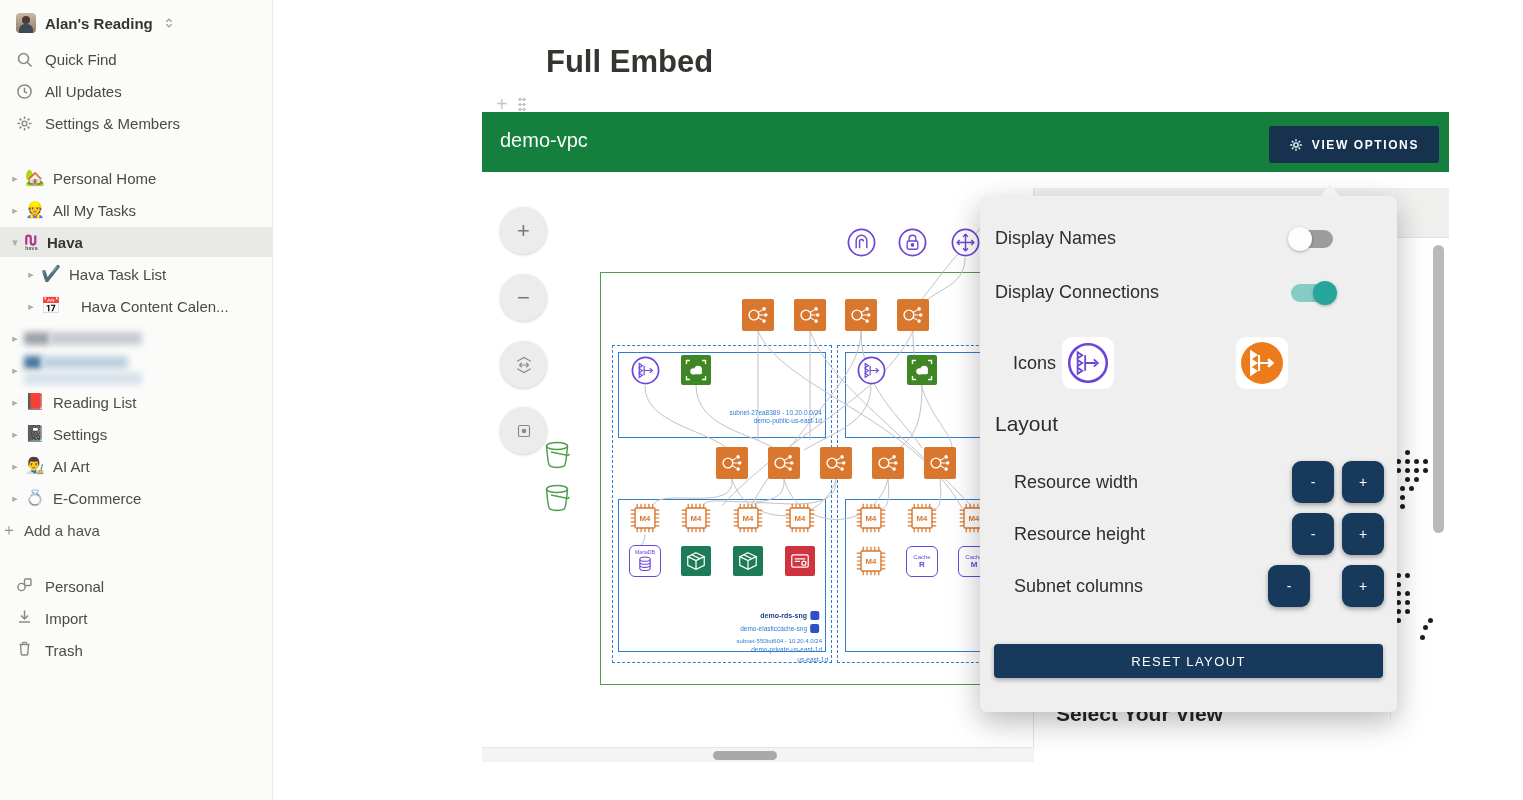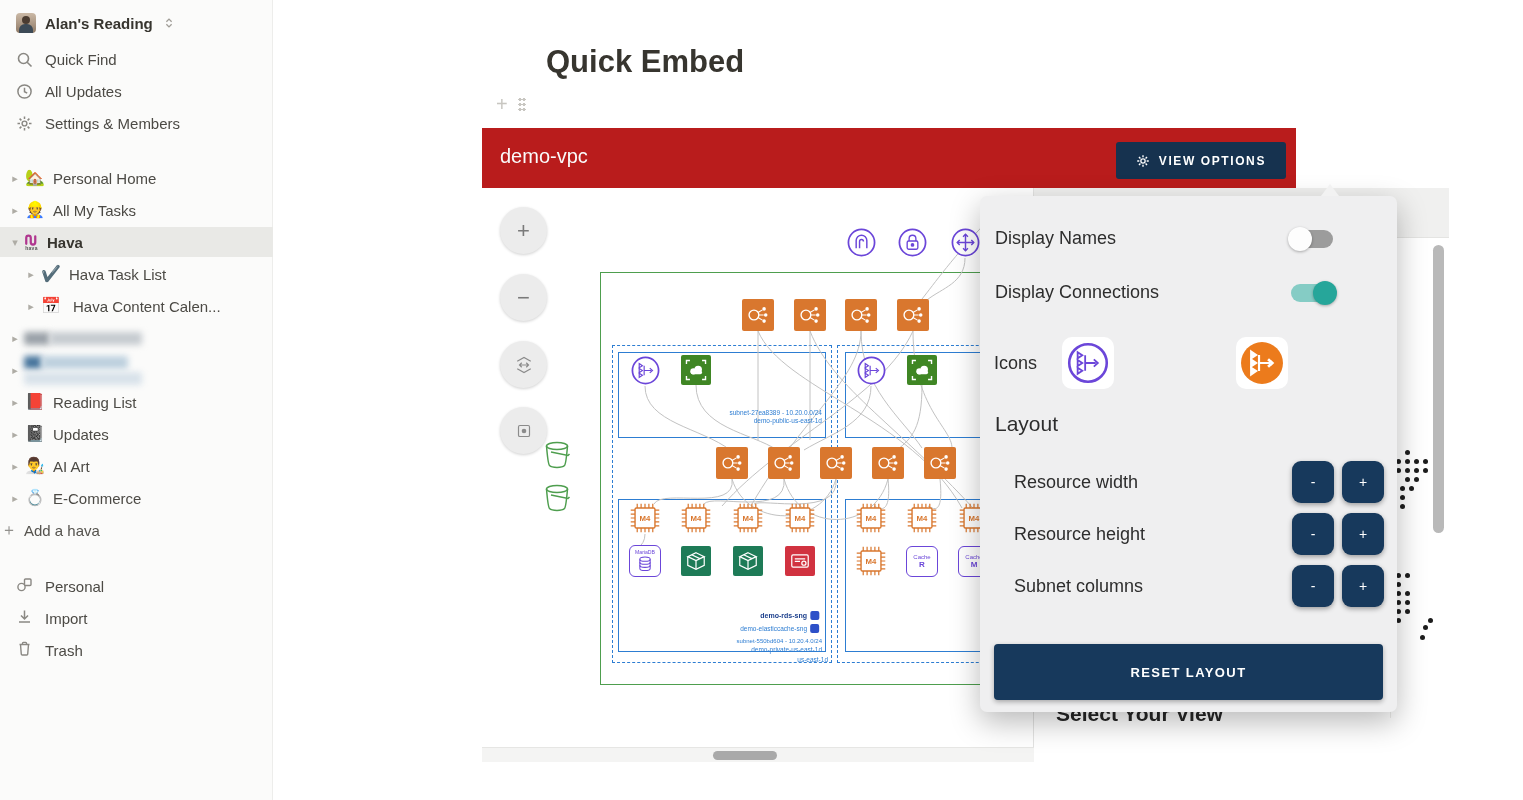--- a/index.html
+++ b/index.html
@@ -33,21 +33,21 @@
   .hava-logo .hv-word{font-size:5px;color:#555;letter-spacing:.3px}
 
   
   #page-title{position:absolute;left:546px;top:44px;font-size:31px;font-weight:700;color:#37352f}
   #block-handle{position:absolute;left:496px;top:94px;display:flex;gap:10px;align-items:center;color:#c8c6c1}
   .plus-glyph{font-size:20px;line-height:1}
   .dots6{width:8px;height:14px;background:
     radial-gradient(circle 1.6px,#c8c6c1 1.5px,transparent 1.6px) 0 0/4px 5px repeat}
 
   
-  #embed-header{position:absolute;left:482px;top:128px;width:814px;height:60px;background:#b91c1c;z-index:3}
+  #embed-header{position:absolute;left:482px;top:112px;width:967px;height:60px;background:#15803d;z-index:3}
   #embed-title{position:absolute;left:18px;top:17px;font-size:20px;font-weight:500;color:#fafafa}
   #view-options-btn{position:absolute;right:10px;top:14px;height:37px;padding:0 20px;background:#16324f;border:none;border-radius:3px;color:#fff;font-size:12px;font-weight:700;letter-spacing:1.6px;display:flex;align-items:center;gap:9px;cursor:pointer;font-family:inherit}
 
   #canvas{position:absolute;left:482px;top:188px;width:552px;height:559px;background:#fff;overflow:hidden;border-right:1px solid #e3e3e2}
   .vpc-box{position:absolute;border:1.5px solid var(--vpc-green)}
   .az-box{position:absolute;border:1.5px dashed var(--sub-blue)}
   .sub-box{position:absolute;border:1.5px solid var(--sub-blue)}
   #conn{position:absolute;left:0;top:0;z-index:1;pointer-events:none}
   .node{position:absolute;z-index:2;display:flex;align-items:center;justify-content:center}
   .node.sq-orange{background:var(--aws-orange);border-radius:2px}
@@ -83,21 +83,21 @@
   .toggle.off{background:#9c9c9c}
   .toggle.off .knob{left:-3px;background:#fdfdfd}
   .toggle.on{background:var(--tealTrack)}
   .toggle.on .knob{right:-4px;background:var(--teal)}
   .icon-tile{position:absolute;width:52px;height:52px;background:#fff;border-radius:10px;display:flex;align-items:center;justify-content:center;cursor:pointer}
   #layout-heading{position:absolute;left:15px;top:216px;font-size:21px;color:#2d2d2d}
   .lay-row{position:absolute;left:34px;width:370px;height:44px;display:flex;align-items:center}
   .lay-row .lbl{font-size:18px;color:#2d2d2d;flex:1}
   .stepbtn{width:42px;height:42px;border-radius:9px;background:var(--navy);color:#fff;border:none;font-size:14px;box-shadow:0 2px 5px rgba(0,0,0,.35);cursor:pointer;font-family:inherit}
   .stepbtn.minus{margin-right:8px;margin-left:0}
-  #reset-btn{position:absolute;left:14px;top:448px;width:389px;height:56px;background:var(--navy);border:none;border-radius:4px;color:#fff;font-size:13px;font-weight:700;letter-spacing:1.4px;box-shadow:0 2px 5px rgba(0,0,0,.3);cursor:pointer;font-family:inherit}
+  #reset-btn{position:absolute;left:14px;top:448px;width:389px;height:34px;background:var(--navy);border:none;border-radius:4px;color:#fff;font-size:13px;font-weight:400;letter-spacing:1.4px;box-shadow:0 2px 5px rgba(0,0,0,.3);cursor:pointer;font-family:inherit}
 </style>
 </head>
 <body>
 
 <div id="app">
 
   <nav id="sidebar">
     <div class="ws-row">
       <span class="avatar"></span>
       <span class="ws-name">Alan's Reading</span>
@@ -150,21 +150,21 @@
           <span style="margin-left:8px">Hava</span>
         </div>
         <div class="page-row" style="top: 259px;">
           <span class="tri" style="margin-left:22px">▸</span>
           <span class="picon">✔️</span>
           <span style="margin-left:0px">Hava Task List</span>
         </div>
         <div class="page-row" style="top: 291px;">
           <span class="tri" style="margin-left:22px">▸</span>
           <span class="picon">📅</span>
-          <span style="margin-left:4px">Hava Content Calen...</span>
+          <span style="margin-left:12px">Hava Content Calen...</span>
         </div>
         <div class="page-row" style="top: 323px;">
           <span class="tri" style="margin-left:6px">▸</span>
           <span style="display:flex;gap:0;align-items:center">
             <span class="blurbar" style="width:26px;background:#9aa1a8"></span>
             <span class="blurbar" style="width:92px;background:#c6cbd0"></span>
           </span>
         </div>
         <div class="page-row" style="top: 355px;">
           <span class="tri" style="margin-left:6px">▸</span>
@@ -177,21 +177,21 @@
           </span>
         </div>
         <div class="page-row" style="top: 387px;">
           <span class="tri" style="margin-left:6px">▸</span>
           <span class="picon">📕</span>
           <span style="margin-left:0px">Reading List</span>
         </div>
         <div class="page-row" style="top: 419px;">
           <span class="tri" style="margin-left:6px">▸</span>
           <span class="picon">📓</span>
-          <span style="margin-left:0px">Updates</span>
+          <span style="margin-left:0px">Settings</span>
         </div>
         <div class="page-row" style="top: 451px;">
           <span class="tri" style="margin-left:6px">▸</span>
           <span class="picon">👨‍🎨</span>
           <span style="margin-left:0px">AI Art</span>
         </div>
         <div class="page-row" style="top: 483px;">
           <span class="tri" style="margin-left:6px">▸</span>
           <span class="picon">💍</span>
           <span style="margin-left:0px">E-Commerce</span>
@@ -220,21 +220,21 @@
         </div>
         <div class="footer-item" style="top: 635px;">
           <span><svg width="17" height="17" viewBox="0 0 17 17">
               <path d="M3.5 4.5 H13.5 M6.5 4.5 V3.2 a0.8 0.8 0 0 1 .8-.8 h2.4 a0.8 0.8 0 0 1 .8.8 V4.5 M4.5 4.5 L5.3 14.2 a0.9 0.9 0 0 0 .9.8 h4.6 a0.9 0.9 0 0 0 .9-.8 L12.5 4.5" stroke="#8a8883" stroke-width="1.4" fill="none"></path>
             </svg></span>
           <span>Trash</span>
         </div>
       </div>
   </nav>
 
-  <h1 id="page-title">Quick Embed</h1>
+  <h1 id="page-title">Full Embed</h1>
   <div id="block-handle">
     <span class="plus-glyph">+</span>
     <span class="dots6"></span>
   </div>
 
   <div id="embed-header">
     <span id="embed-title">demo-vpc</span>
     <button id="view-options-btn">
       <svg width="14" height="14" viewBox="0 0 17 17">
           <circle cx="8.5" cy="8.5" r="2.6" stroke="#fff" stroke-width="1.6" fill="none"></circle>
@@ -649,21 +649,21 @@
     <span class="pop-label abs" style="left:15px;top:32px">Display Names</span>
     <div class="toggle abs off" style="left:311px;top:34px" id="tgl-names">
         <span class="knob"></span>
       </div>
 
     <span class="pop-label abs" style="left:15px;top:86px">Display Connections</span>
     <div class="toggle abs on" style="left:311px;top:88px" id="tgl-conn">
         <span class="knob"></span>
       </div>
 
-    <span class="pop-label abs" style="left:14px;top:157px">Icons</span>
+    <span class="pop-label abs" style="left:33px;top:157px">Icons</span>
     <div class="icon-tile" style="left:82px;top:141px">
       <svg width="44" height="44" viewBox="0 0 34 34">
           <circle cx="17" cy="17" r="14.5" fill="none" stroke="#6b46d9" stroke-width="2"></circle>
           <g stroke="#6b46d9" stroke-width="1.4" fill="none">
             <path d="M9 8.6 L12.6 11 L9 13.4 Z"></path>
             <path d="M9 14.6 L12.6 17 L9 19.4 Z"></path>
             <path d="M9 20.6 L12.6 23 L9 25.4 Z"></path>
             <path d="M14.8 11 V23 M14.8 17 H23"></path>
             <path d="M21.5 14.2 L24.6 17 L21.5 19.8"></path>
           </g>
@@ -687,21 +687,21 @@
         <div class="lay-row" style="top: 264px;">
           <span class="lbl">Resource width</span>
           <button class="stepbtn minus">-</button>
           <button class="stepbtn">+</button>
         </div>
         <div class="lay-row" style="top: 316px;">
           <span class="lbl">Resource height</span>
           <button class="stepbtn minus">-</button>
           <button class="stepbtn">+</button>
         </div>
-        <div class="lay-row" style="top: 368px;">
+        <div class="lay-row" style="top: 368px; gap: 24px;">
           <span class="lbl">Subnet columns</span>
           <button class="stepbtn minus">-</button>
           <button class="stepbtn">+</button>
         </div>
       </div>
 
     <button id="reset-btn">RESET LAYOUT</button>
   </div>
 
 </div>

